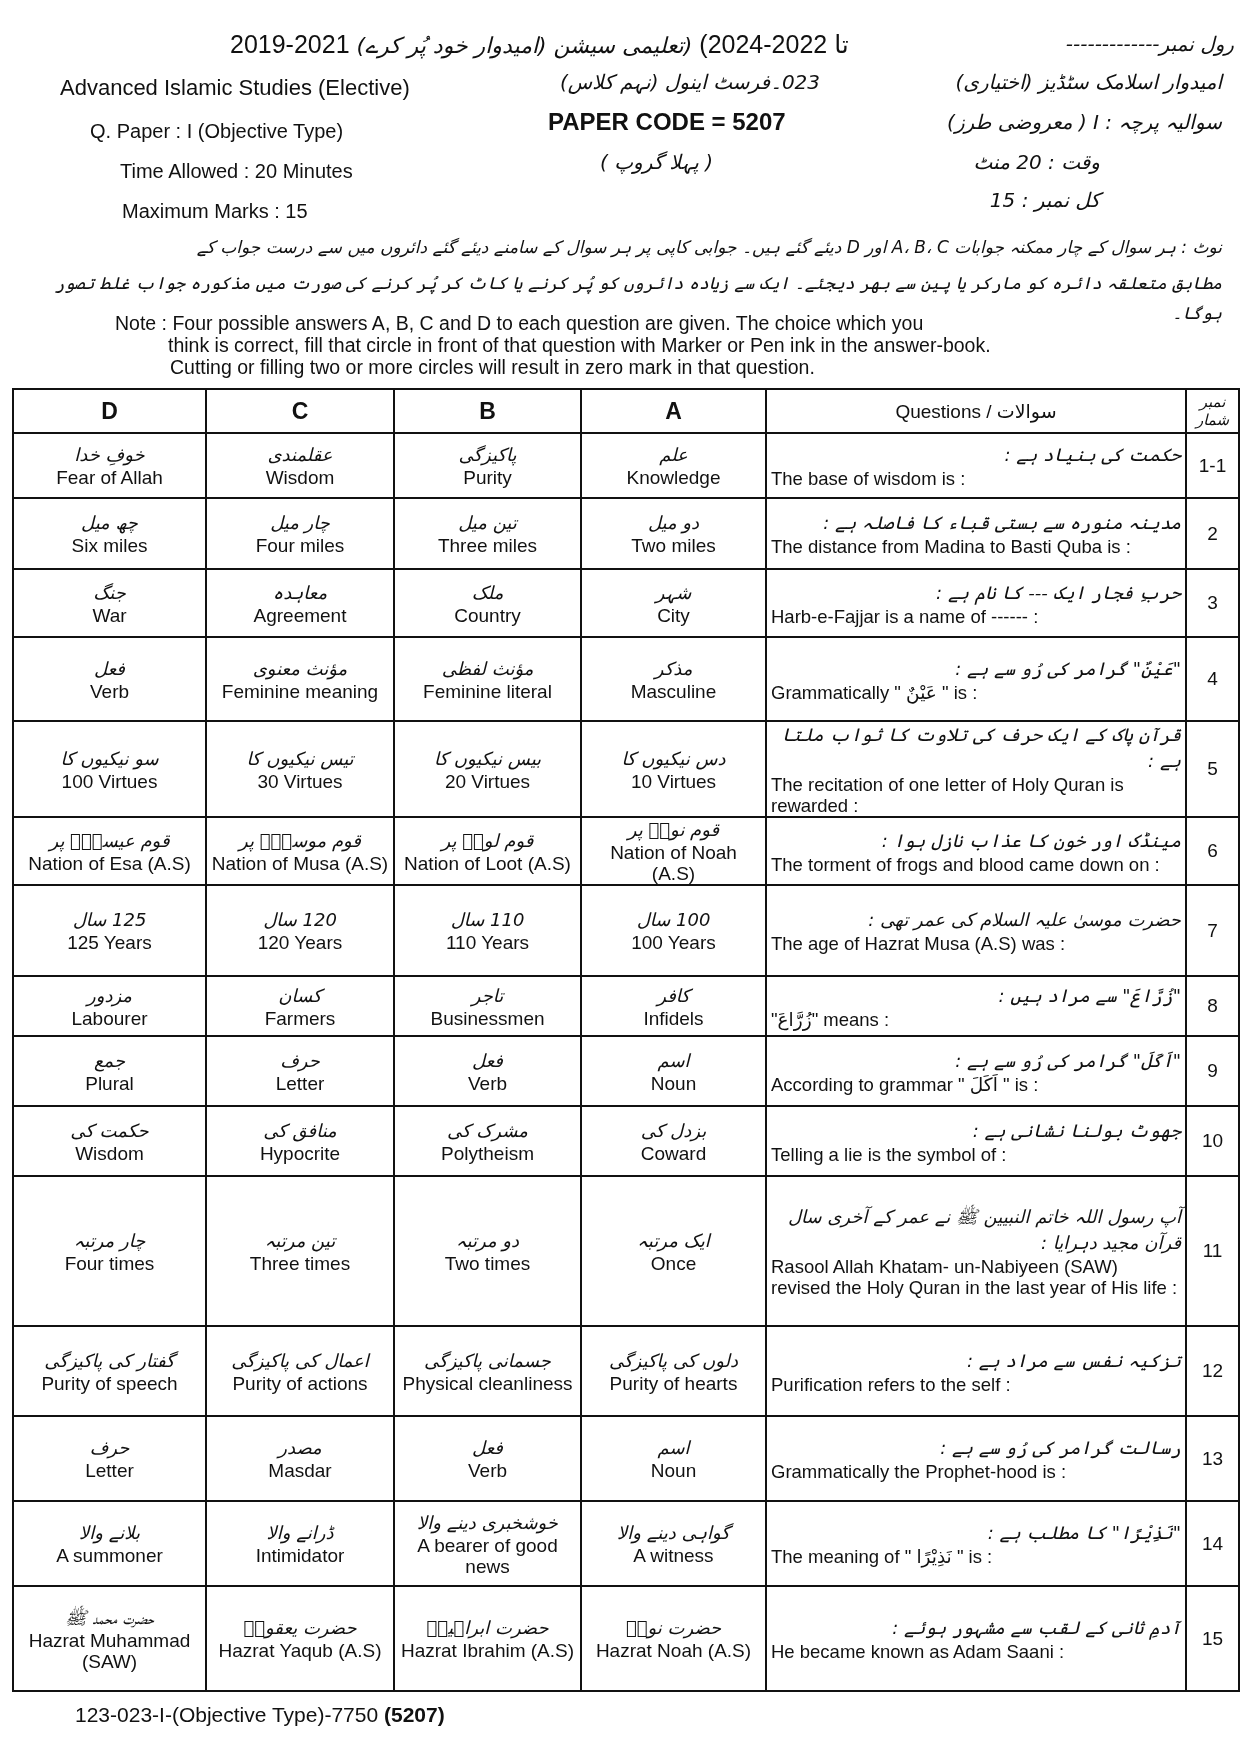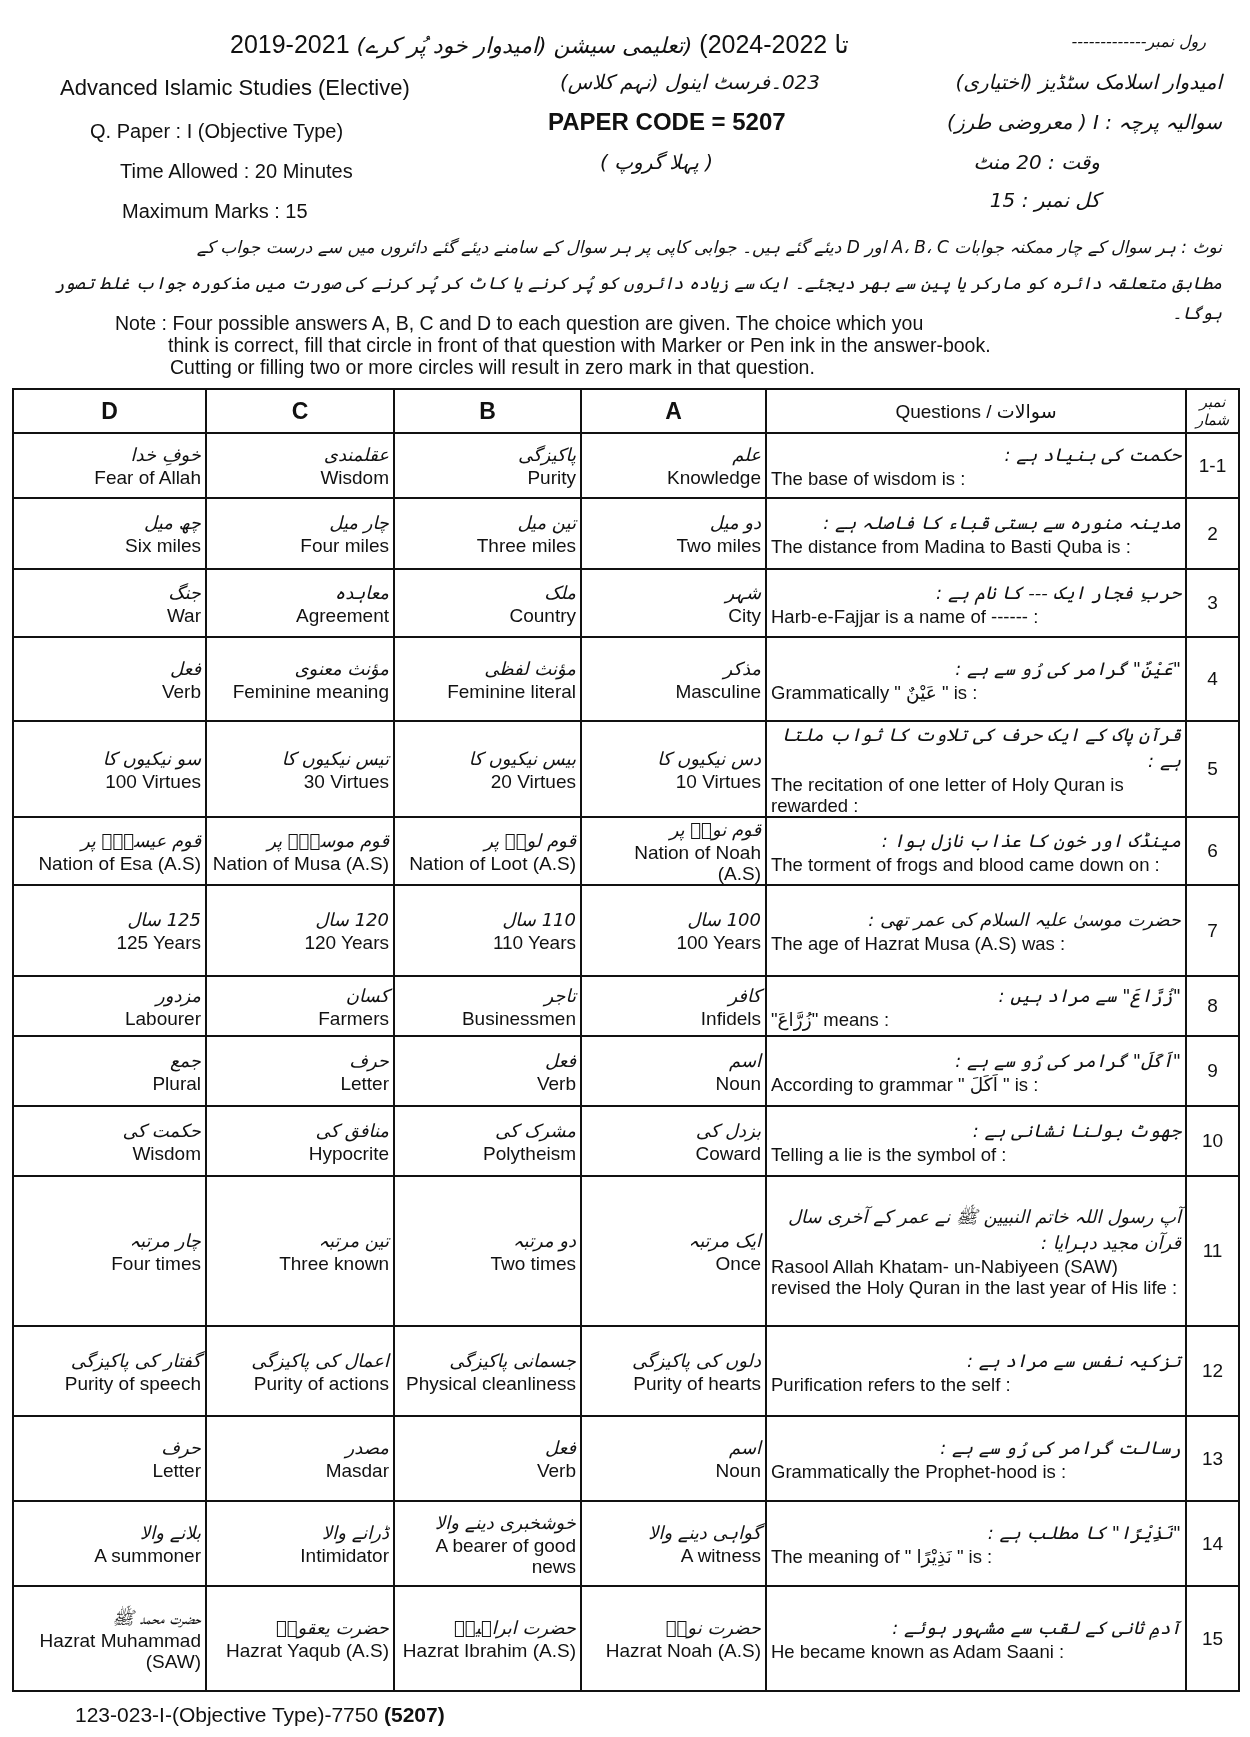--- a/index.html
+++ b/index.html
@@ -2,32 +2,32 @@
 <html><head>
 <meta charset="utf-8">
 <style>
   html, body { margin:0; padding:0; background:#ffffff; }
   body { width:1250px; height:1737px; position:relative; overflow:hidden;
          font-family:"Liberation Sans", "DejaVu Sans", sans-serif; color:#111; }
   .abs { position:absolute; }
   .ur { direction:rtl; font-family:"DejaVu Sans", sans-serif; font-style:italic; }
   .session { top:30px; left:230px; font-size:25px; white-space:nowrap; }
   .session .sess-ur { direction:rtl; font-family:"DejaVu Sans", sans-serif; font-style:italic; font-size:22px; }
-  .roll { top:32px; right:44px; font-size:16px; }
+  .roll { top:32px; right:16px; font-size:20px; }
   .en-left { left:60px; font-size:21px; }
   .center { font-size:21px; }
   .code { top:108px; left:548px; font-size:24px; font-weight:bold; }
   .ur-right { right:28px; font-size:20px; text-align:right; }
   .note-ur { right:28px; width:1190px; font-size:17px; text-align:right; line-height:30px; }
   .note-en { left:115px; font-size:19.5px; line-height:22px; }
   table.paper { position:absolute; left:12px; top:388px; width:1226px; border-collapse:collapse; table-layout:fixed; }
   table.paper td, table.paper th { border:2px solid #111; padding:0 4px; vertical-align:middle; }
   th { font-size:23px; font-weight:bold; text-align:center; }
   th.q-head { font-weight:normal; font-size:19px; }
-  td.opt { text-align:right; font-size:19px; line-height:21px;border-radius:32px; }
+  td.opt { text-align:center; font-size:19px; line-height:21px;border-radius:32px; }
   td.opt .o-ur { display:block; direction:rtl; font-family:"DejaVu Sans", sans-serif; font-style:italic; font-size:18px; line-height:24px; }
   td.q { font-size:18.5px; line-height:21px; vertical-align:bottom; padding-bottom:4px; }
   td.q .q-ur { display:block; direction:rtl; text-align:right; font-family:"DejaVu Sans", sans-serif; font-style:italic; font-size:18px; line-height:26px; }
   td.num { text-align:center; font-size:19px; vertical-align:top; padding-top:10px; }
   .footer { left:75px; top:1703px; font-size:21px; }
 </style>
 </head>
 <body>
 
 <div class="abs session">
@@ -155,21 +155,21 @@
       <tr style="height: 70px;">
         <td class="opt"><span class="o-ur">حکمت کی</span><span>Wisdom</span></td>
         <td class="opt"><span class="o-ur">منافق کی</span><span>Hypocrite</span></td>
         <td class="opt"><span class="o-ur">مشرک کی</span><span>Polytheism</span></td>
         <td class="opt"><span class="o-ur">بزدل کی</span><span>Coward</span></td>
         <td class="q"><span class="q-ur">جھوٹ بولنا نشانی ہے :</span><span>Telling a lie is the symbol of :</span></td>
         <td class="num">10</td>
       </tr>
       <tr style="height: 150px;">
         <td class="opt"><span class="o-ur">چار مرتبہ</span><span>Four times</span></td>
-        <td class="opt"><span class="o-ur">تین مرتبہ</span><span>Three known</span></td>
+        <td class="opt"><span class="o-ur">تین مرتبہ</span><span>Three times</span></td>
         <td class="opt"><span class="o-ur">دو مرتبہ</span><span>Two times</span></td>
         <td class="opt"><span class="o-ur">ایک مرتبہ</span><span>Once</span></td>
         <td class="q"><span class="q-ur">آپ رسول اللہ خاتم النبیین ﷺ نے عمر کے آخری سال قرآن مجید دہرایا :</span><span>Rasool Allah Khatam- un-Nabiyeen (SAW) revised the Holy Quran in the last year of His life :</span></td>
         <td class="num">11</td>
       </tr>
       <tr style="height: 90px;">
         <td class="opt"><span class="o-ur">گفتار کی پاکیزگی</span><span>Purity of speech</span></td>
         <td class="opt"><span class="o-ur">اعمال کی پاکیزگی</span><span>Purity of actions</span></td>
         <td class="opt"><span class="o-ur">جسمانی پاکیزگی</span><span>Physical cleanliness</span></td>
         <td class="opt"><span class="o-ur">دلوں کی پاکیزگی</span><span>Purity of hearts</span></td>

